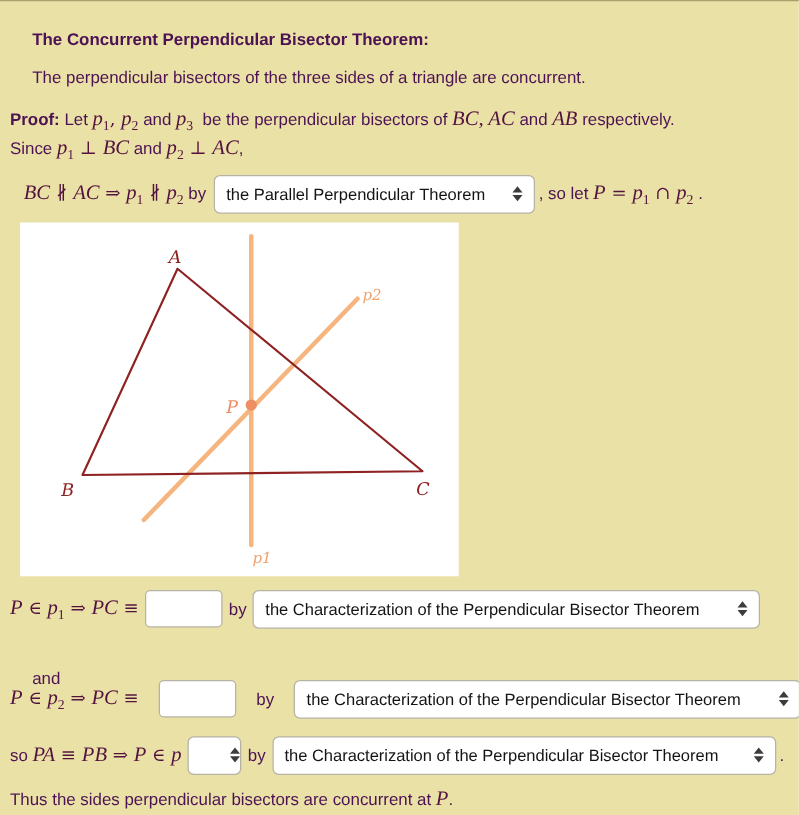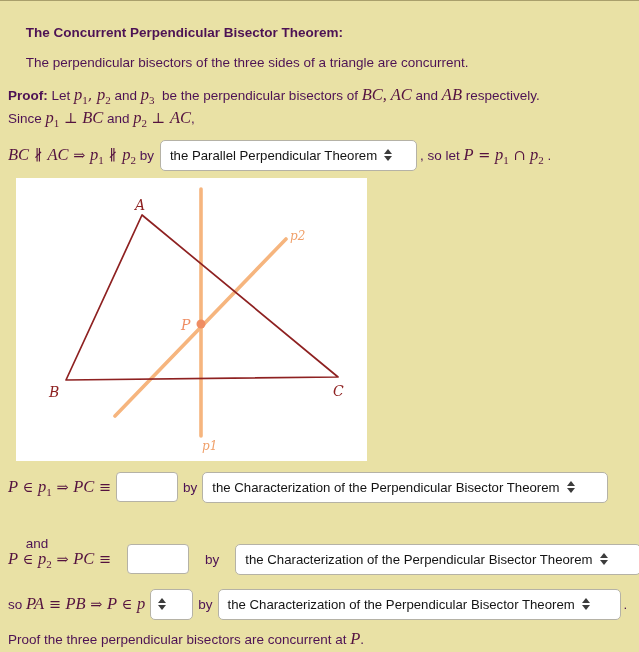--- a/index.html
+++ b/index.html
@@ -18,21 +18,21 @@
   .seg-sans{font-family:Liberation Sans, sans-serif;font-size:13.5px;color:#4d1254;}
   .seg-bold{font-family:"Liberation Sans",sans-serif;font-size:13.5px;font-weight:bold;color:#4d1254;}
   .seg-it{font-family:"Liberation Serif",serif;font-style:italic;font-size:16.5px;color:#54123f;}
   .seg-rm{font-family:"DejaVu Serif","DejaVu Sans",serif;font-size:14.5px;color:#54123f;}
   .seg-sub{font-family:"Liberation Serif",serif;font-size:11px;color:#54123f;vertical-align:-4px;}
   .flexrow{display:flex;align-items:center;}
   .dropdown{
     height:31px;background:#ffffff;
     border:1px solid #b5b2a6;border-radius:5px;
     box-sizing:border-box;
-    display:flex;align-items:center;justify-content:flex-start;
+    display:flex;align-items:center;justify-content:space-between;
     gap:7px;padding:0 9px;
     font-size:13.2px;color:#141414;
     font-family:"Liberation Sans",sans-serif;
     cursor:default;
   }
   .arrows{display:flex;flex-direction:column;gap:2px;align-items:center;}
   .arrows .up{width:0;height:0;border-left:4px solid transparent;border-right:4px solid transparent;border-bottom:5px solid #3c3c3c;}
   .arrows .dn{width:0;height:0;border-left:4px solid transparent;border-right:4px solid transparent;border-top:5px solid #3c3c3c;}
   .txtinput{
     width:62px;height:30px;box-sizing:border-box;
@@ -53,21 +53,21 @@
   </div>
 
   <div class="abs segline" style="left:8px;top:34px;">
     <span class="seg-sans">The perpendicular bisectors of the three sides of a triangle are concurrent.</span>
   </div>
 
   <div class="abs segline" style="left:8px;top:84px;"><span class="seg-bold">Proof:</span><span class="seg-sans"> Let </span><span class="seg-it">p</span><span class="seg-sub">1</span><span class="seg-rm">, </span><span class="seg-it">p</span><span class="seg-sub">2</span><span class="seg-sans"> and </span><span class="seg-it">p</span><span class="seg-sub">3</span><span class="seg-sans">  be the perpendicular bisectors of </span><span class="seg-it">BC, AC</span><span class="seg-sans"> and </span><span class="seg-it">AB</span><span class="seg-sans"> respectively.</span></div>
 
   <div class="abs segline" style="left:8px;top:107px;"><span class="seg-sans">Since </span><span class="seg-it">p</span><span class="seg-sub">1</span><span class="seg-rm"> ⊥ </span><span class="seg-it">BC</span><span class="seg-sans"> and </span><span class="seg-it">p</span><span class="seg-sub">2</span><span class="seg-rm"> ⊥ </span><span class="seg-it">AC</span><span class="seg-sans">,</span></div>
 
-  <div class="abs flexrow" style="left:8px;top:138px;height:32px;gap:6px;">
+  <div class="abs flexrow" style="left:19px;top:138px;height:32px;gap:6px;">
     <span class="segline"><span class="seg-it">BC</span><span class="seg-rm"> ∦ </span><span class="seg-it">AC</span><span class="seg-rm"> ⇒ </span><span class="seg-it">p</span><span class="seg-sub">1</span><span class="seg-rm"> ∦ </span><span class="seg-it">p</span><span class="seg-sub">2</span><span class="seg-sans"> by</span></span>
     <div class="dropdown" style="width:257px;" role="button">
       <span>the Parallel Perpendicular Theorem</span>
       <span class="arrows">
           <span class="up"></span>
           <span class="dn"></span>
         </span>
     </div>
     <span class="segline" style="margin-left:-3px;"><span class="seg-sans">, so let </span><span class="seg-it">P</span><span class="seg-rm"> = </span><span class="seg-it">p</span><span class="seg-sub">1</span><span class="seg-rm"> ∩ </span><span class="seg-it">p</span><span class="seg-sub">2</span><span class="seg-sans"> .</span></span>
   </div>
@@ -133,15 +133,15 @@
     <div class="dropdown" style="width:403px;" role="button">
       <span>the Characterization of the Perpendicular Bisector Theorem</span>
       <span class="arrows">
           <span class="up"></span>
           <span class="dn"></span>
         </span>
     </div>
     <span class="seg-sans" style="margin-left:-2px;">.</span>
   </div>
 
-  <div class="abs segline" style="left:8px;top:628px;"><span class="seg-sans">Proof the three perpendicular bisectors are concurrent at </span><span class="seg-it">P</span><span class="seg-sans">.</span></div>
+  <div class="abs segline" style="left:8px;top:628px;"><span class="seg-sans">Thus the sides perpendicular bisectors are concurrent at </span><span class="seg-it">P</span><span class="seg-sans">.</span></div>
 
 </div>
 
 </body></html>

